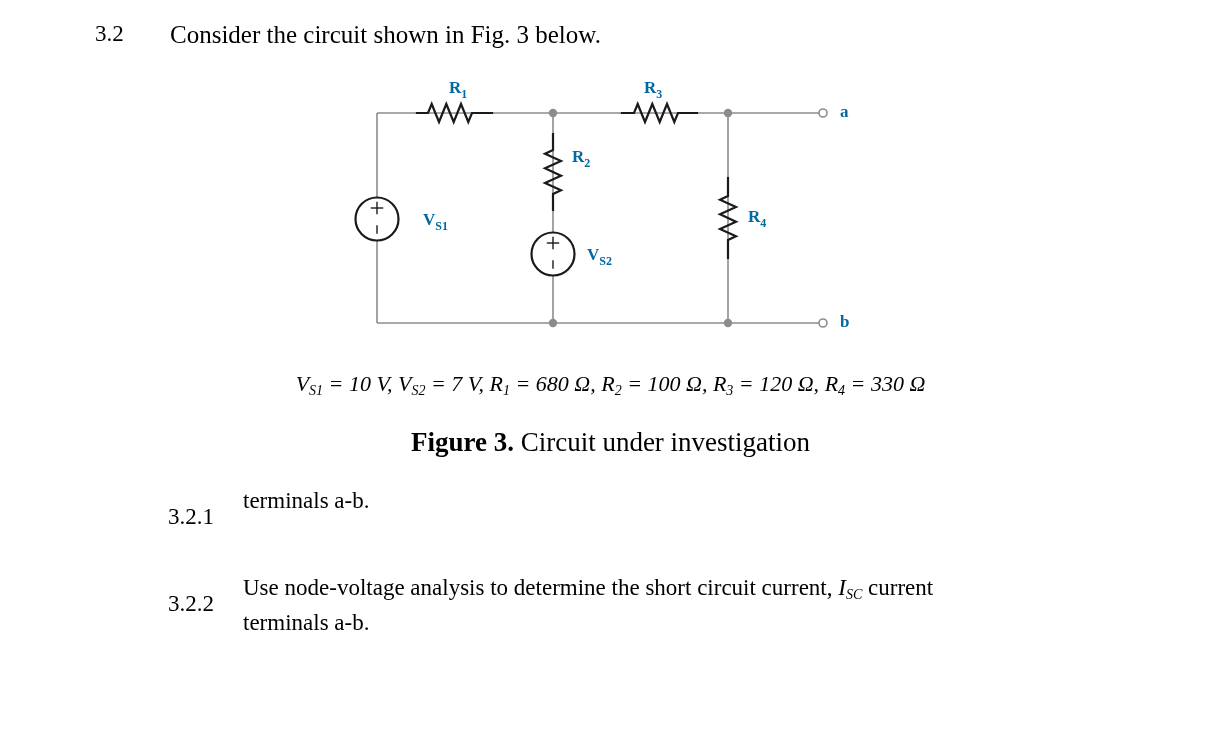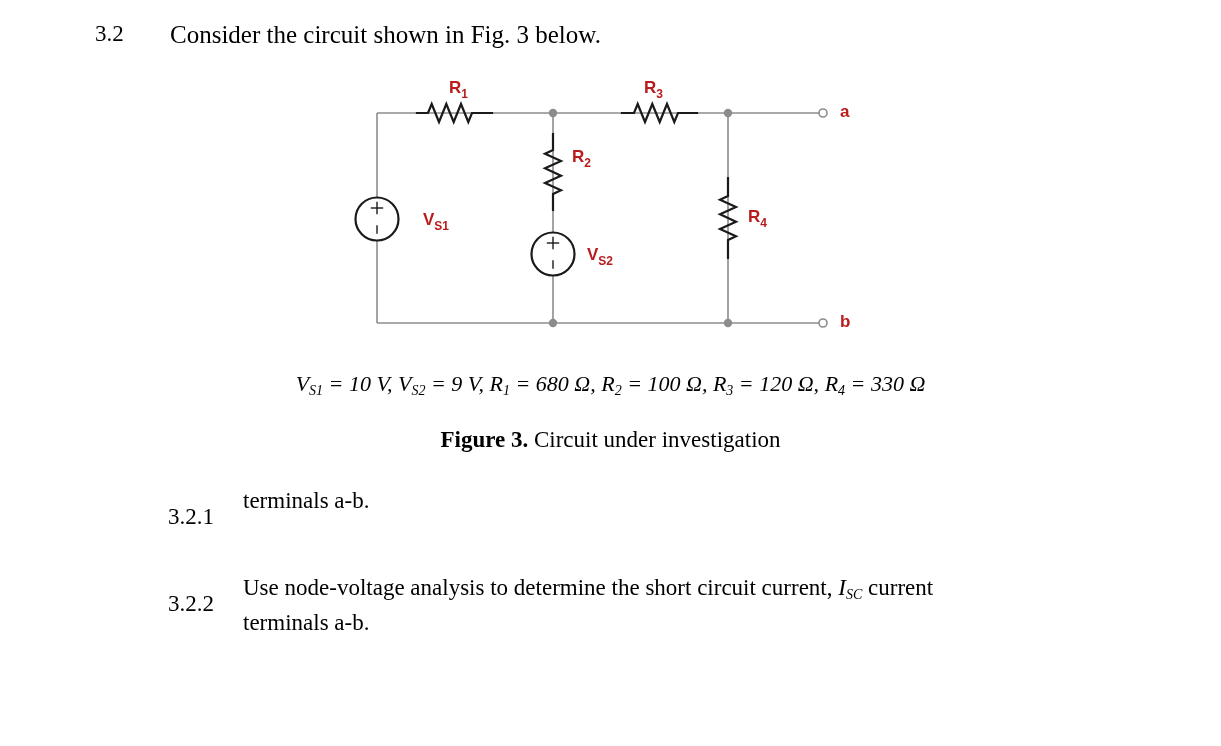--- a/index.html
+++ b/index.html
@@ -16,41 +16,41 @@
   .abs { position: absolute; }
 
   
   .sec-num  { left: 95px;  top: 21px; font-size: 23px; }
   .sec-title{ left: 170px; top: 21px; font-size: 25px; }
 
   
   .circuit-svg { left: 330px; top: 70px; width: 540px; height: 290px; }
   .clabel {
     position: absolute;
-    font-family: Liberation Sans, sans-serif;
+    font-family: Liberation Serif, serif;
     font-weight: bold;
     font-size: 17px;
-    color: #b91c1c;
+    color: #0369a1;
     white-space: nowrap;
     line-height: 1;
   }
   .clabel sub { font-size: 12px; vertical-align: -5px; font-weight: bold; }
 
   
   .params {
     left: 0; right: 0; top: 371px;
     text-align: center;
     font-size: 22px;
     font-style: italic;
     white-space: nowrap;
   }
   .params sub { font-size: 14px; font-style: italic; vertical-align: -4px; }
 
   
-  .caption { left: 0; right: 0; top: 427px; text-align: center; font-size: 23px; }
+  .caption { left: 0; right: 0; top: 427px; text-align: center; font-size: 27px; }
   .caption .cap-label { font-weight: bold; }
 
   
   .task { font-size: 23px; line-height: 28px; }
   .task .t-num  { position: absolute; left: 0;  top: 16px; }
   .task .t-body { position: absolute; left: 75px; top: 0; width: 860px; }
   .task-1 { left: 168px; top: 487px; width: 940px; height: 60px; }
   .task-2 { left: 168px; top: 574px; width: 940px; height: 60px; }
   .sym { font-style: italic; }
   .symsub { font-size: 14px; font-style: italic; vertical-align: -4px; }
@@ -115,21 +115,21 @@
   <div class="clabel" style="left:449px; top:79px;"><span>R</span><sub>1</sub></div>
   <div class="clabel" style="left:644px; top:79px;"><span>R</span><sub>3</sub></div>
   <div class="clabel" style="left:572px; top:148px;"><span>R</span><sub>2</sub></div>
   <div class="clabel" style="left:748px; top:208px;"><span>R</span><sub>4</sub></div>
   <div class="clabel" style="left:411px; top:211px;margin-left:12px;"><span>V</span><sub>S1</sub></div>
   <div class="clabel" style="left:587px; top:246px;"><span>V</span><sub>S2</sub></div>
   <div class="clabel" style="left:840px; top:103px;">a</div>
   <div class="clabel" style="left:840px; top:313px;">b</div>
 
   <div class="abs params">
-    <span><span>V</span><sub>S1</sub><span> = 10 V, </span></span><span><span>V</span><sub>S2</sub><span> = 9 V, </span></span><span><span>R</span><sub>1</sub><span> = 680 Ω, </span></span><span><span>R</span><sub>2</sub><span> = 100 Ω, </span></span><span><span>R</span><sub>3</sub><span> = 120 Ω, </span></span><span><span>R</span><sub>4</sub><span> = 330 Ω</span></span>
+    <span><span>V</span><sub>S1</sub><span> = 10 V, </span></span><span><span>V</span><sub>S2</sub><span> = 7 V, </span></span><span><span>R</span><sub>1</sub><span> = 680 Ω, </span></span><span><span>R</span><sub>2</sub><span> = 100 Ω, </span></span><span><span>R</span><sub>3</sub><span> = 120 Ω, </span></span><span><span>R</span><sub>4</sub><span> = 330 Ω</span></span>
   </div>
 
   <div class="abs caption">
     <span class="cap-label">Figure 3.</span><span> Circuit under investigation</span>
   </div>
 
   <div class="abs task task-1">
     <span class="t-num">3.2.1</span>
     <div class="t-body">
       <div><span>terminals </span><span class="it">a-b</span><span>.</span></div>

